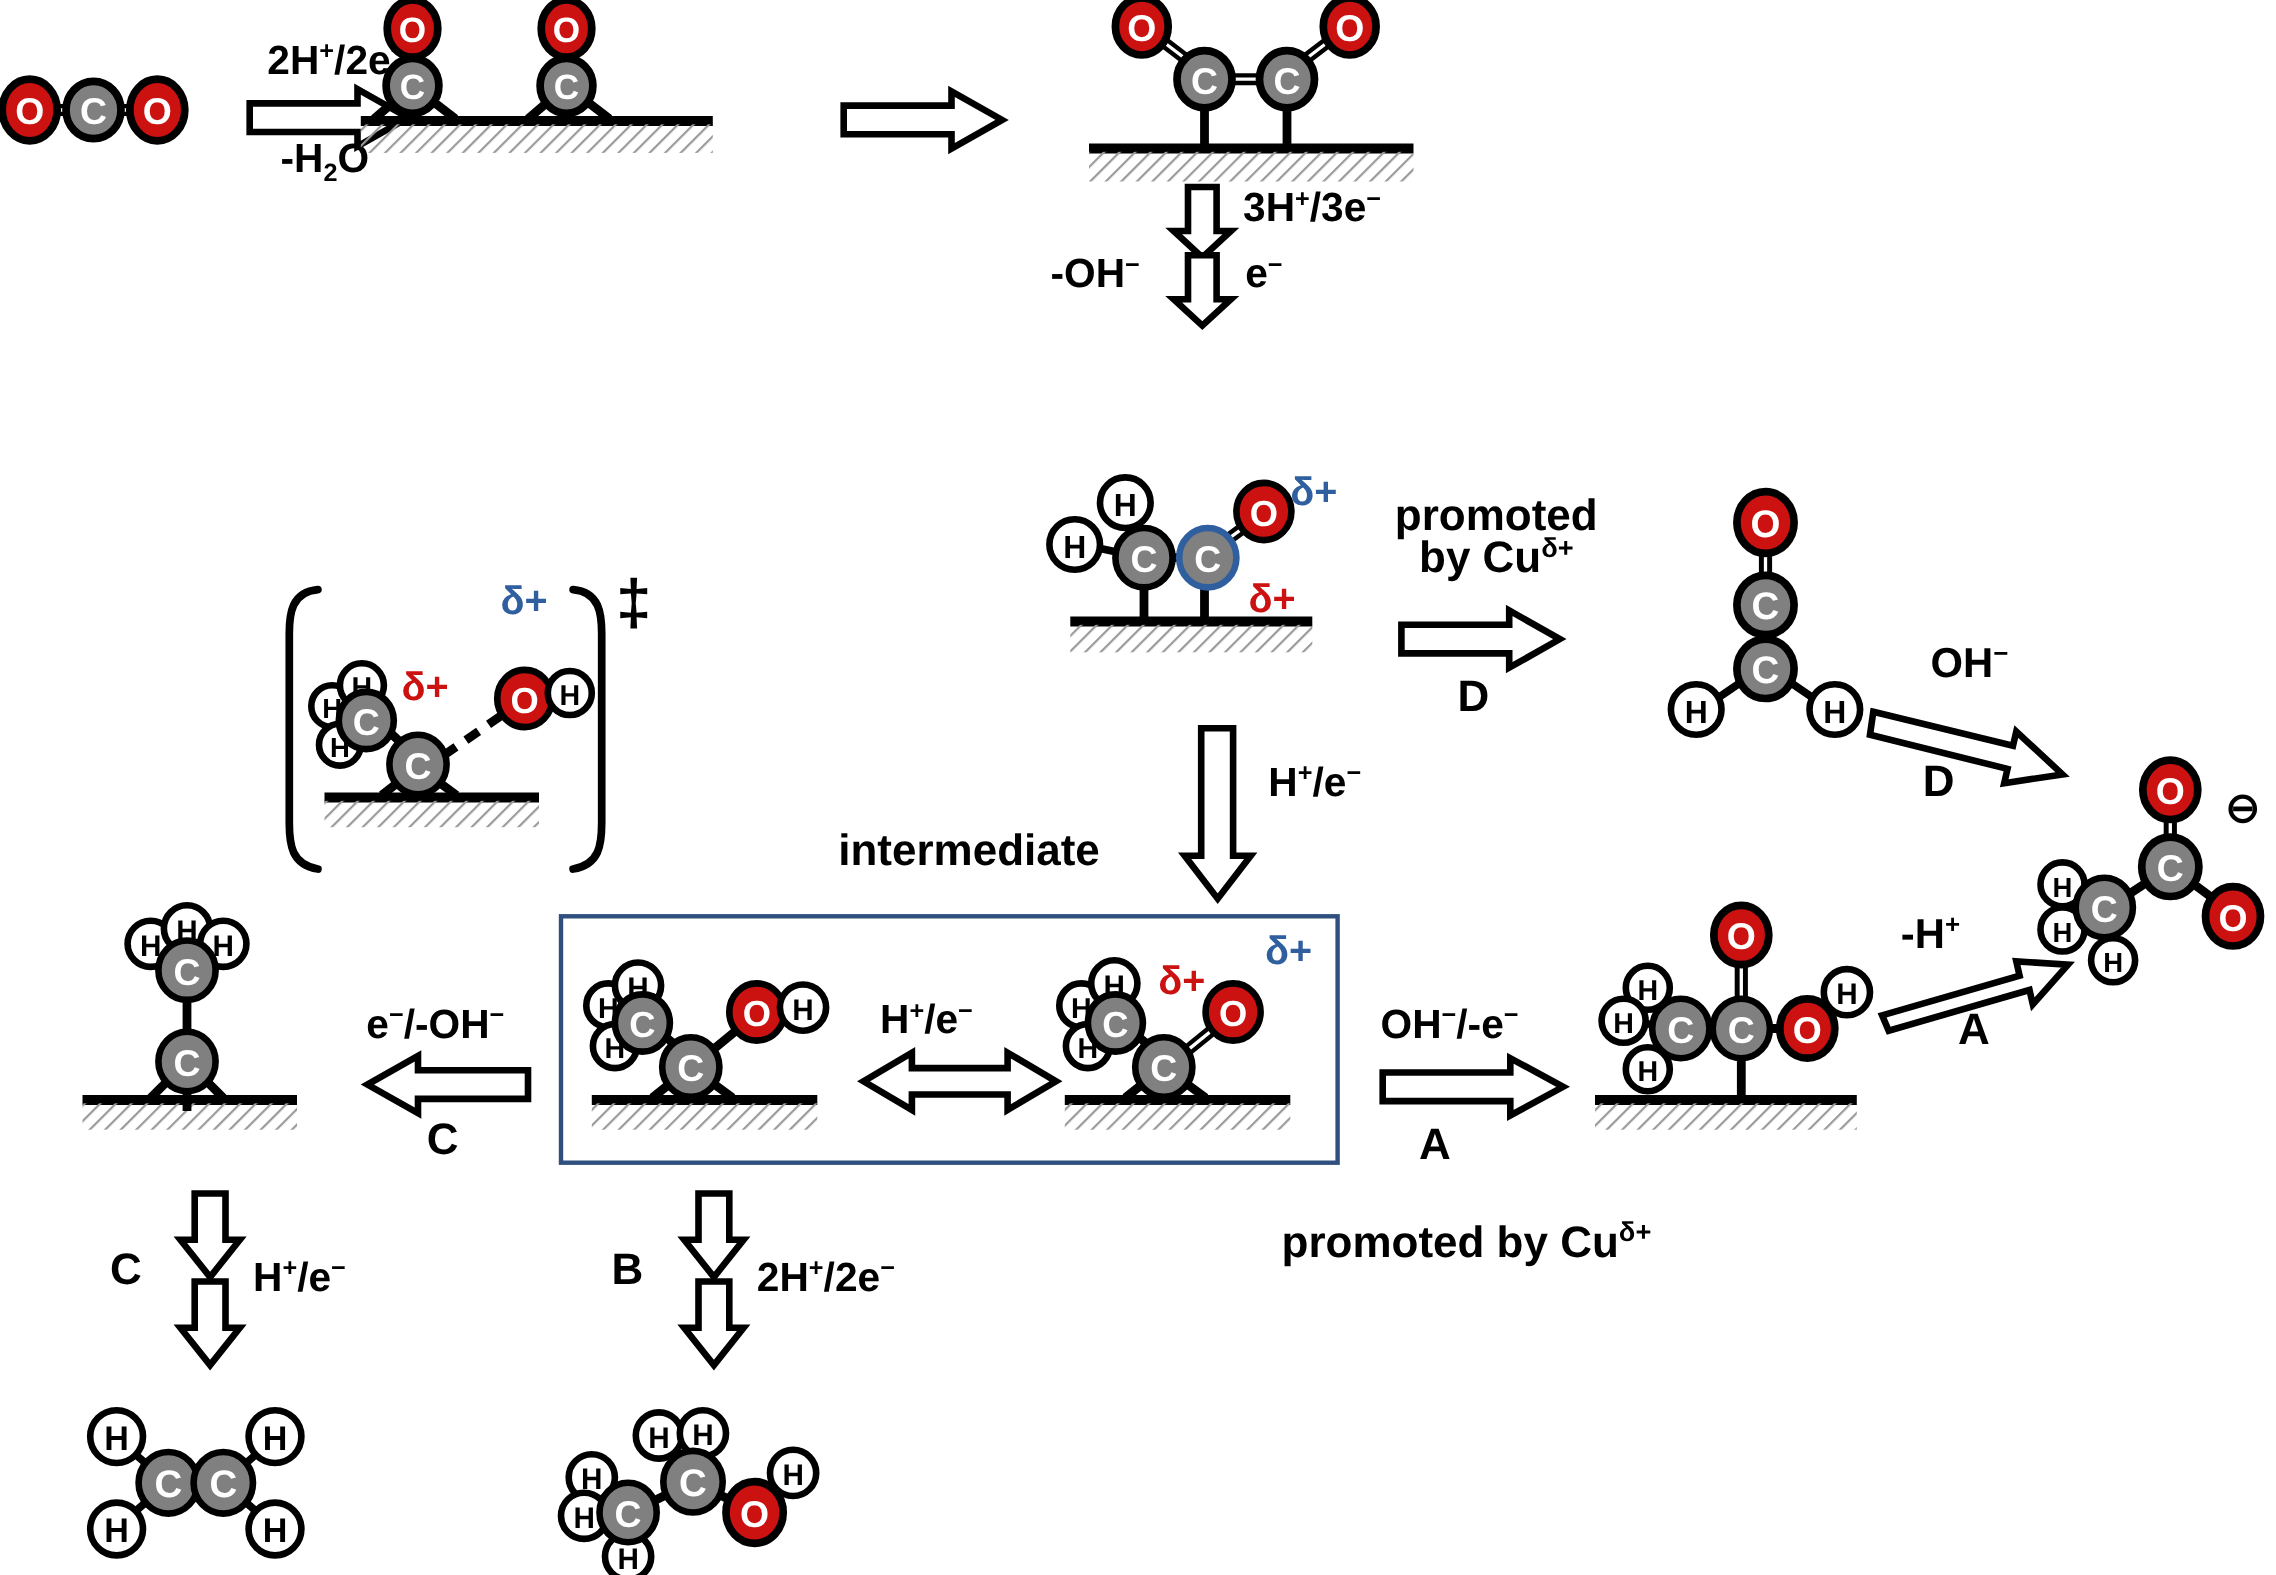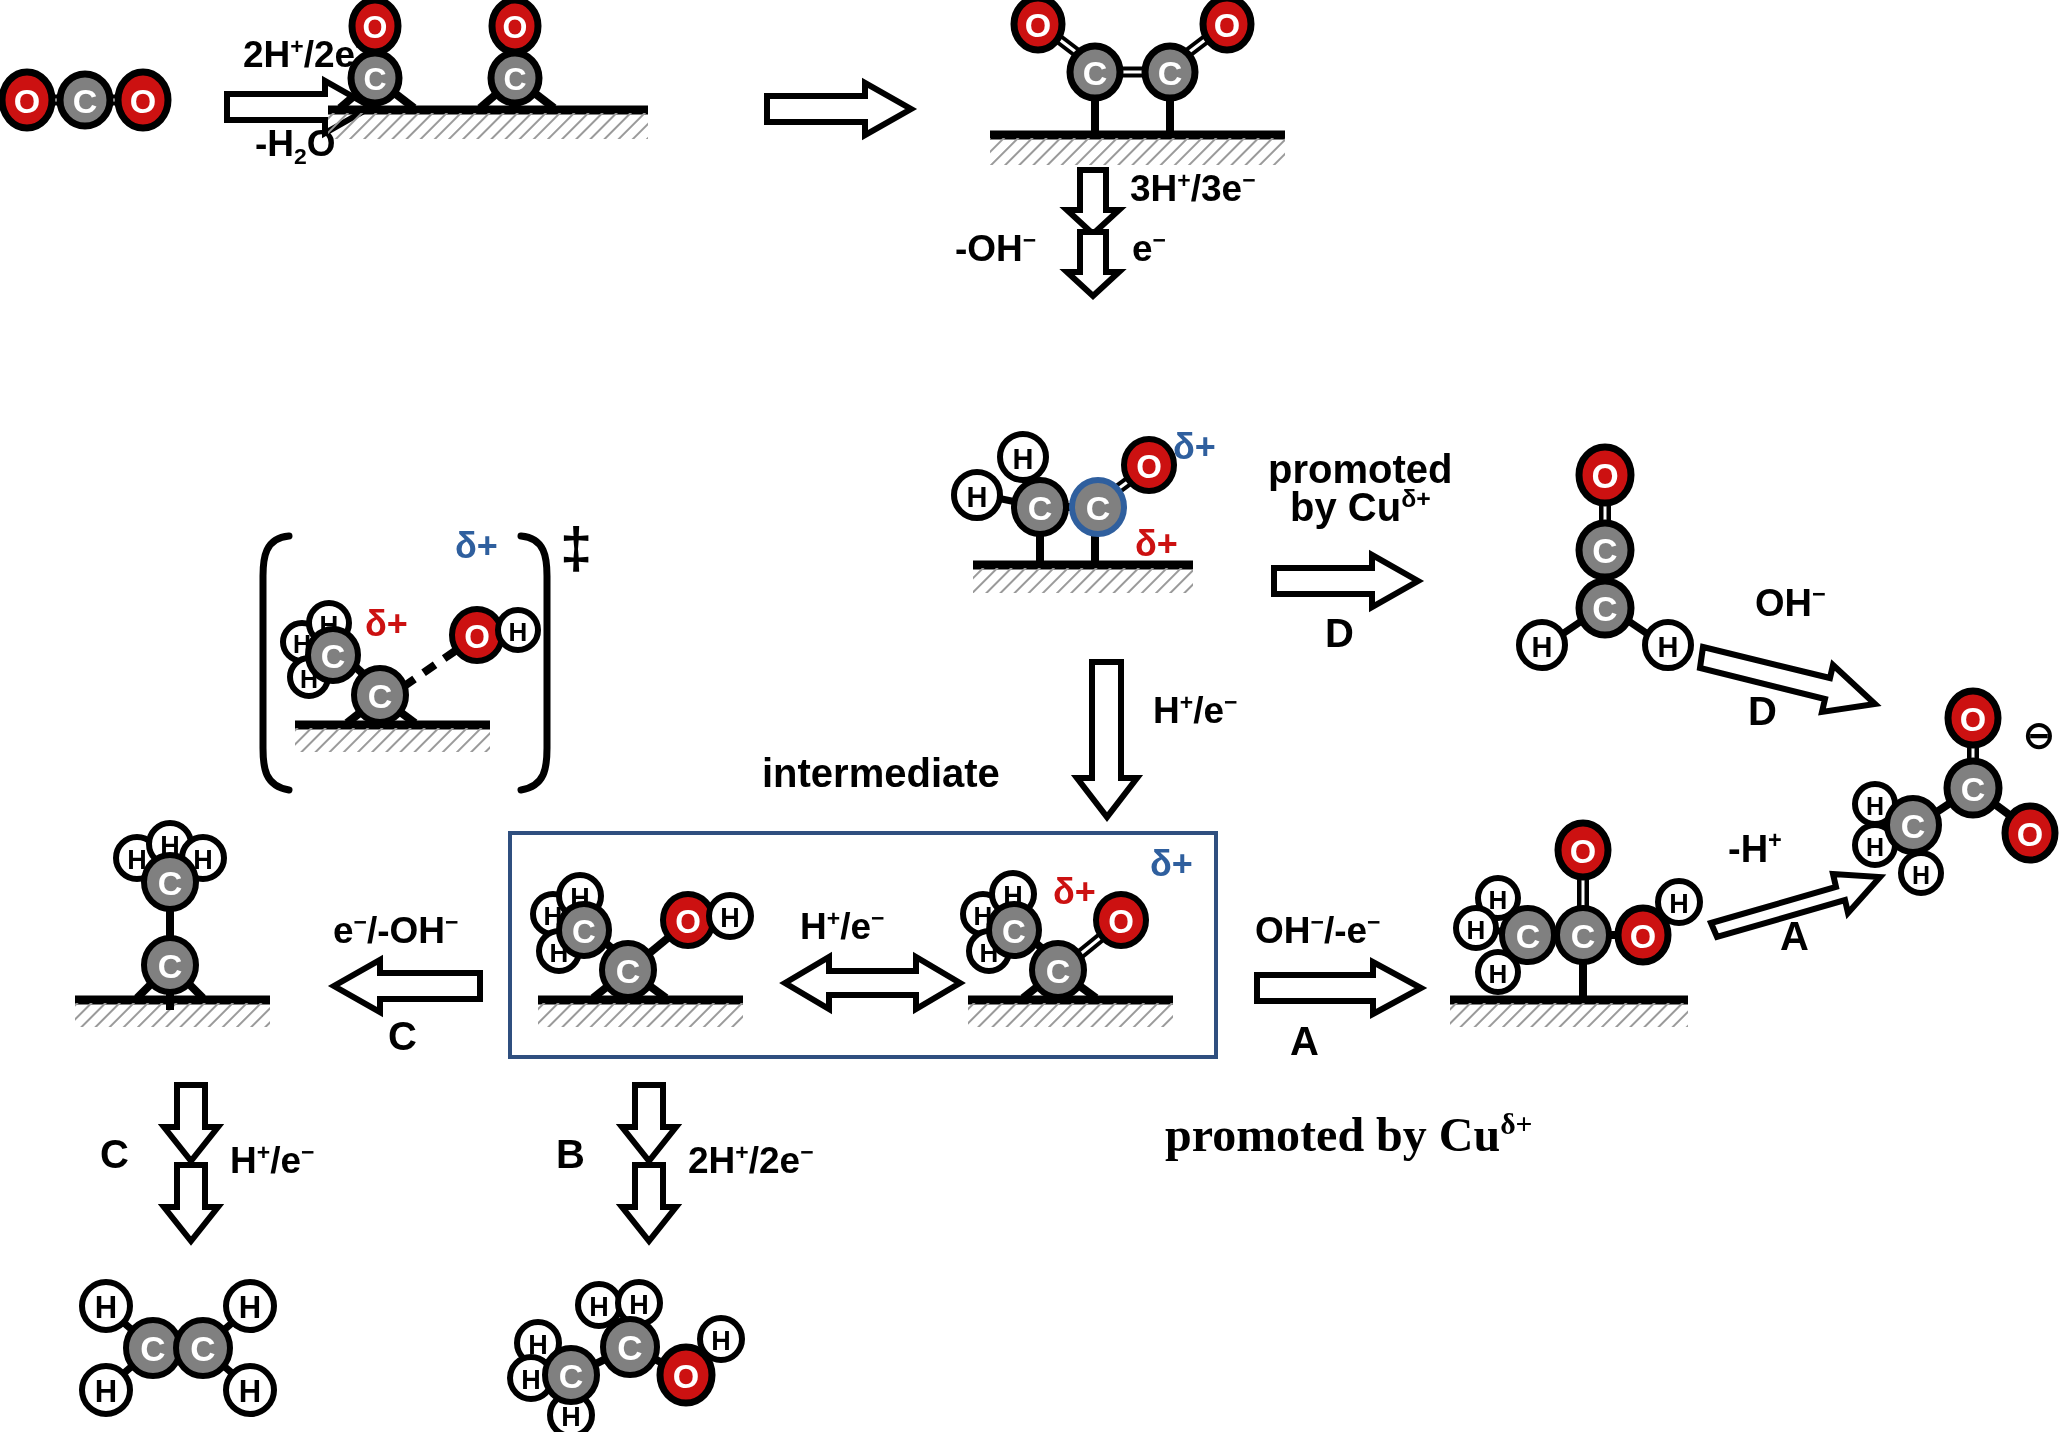--- a/index.html
+++ b/index.html
@@ -478,21 +478,21 @@
       <text x="143" y="128" font-size="34" font-weight="bold" fill="#fff" text-anchor="middle" font-family="Liberation Sans, sans-serif">C</text>
       <ellipse cx="143" cy="30" rx="25" ry="27" fill="#cc1111" stroke="#000" stroke-width="7"></ellipse>
       <text x="143" y="43" font-size="34" font-weight="bold" fill="#fff" text-anchor="middle" font-family="Liberation Sans, sans-serif">O</text>
       <ellipse cx="203" cy="115" rx="25" ry="27" fill="#cc1111" stroke="#000" stroke-width="7"></ellipse>
       <text x="203" y="128" font-size="34" font-weight="bold" fill="#fff" text-anchor="middle" font-family="Liberation Sans, sans-serif">O</text>
       <circle cx="239" cy="82" r="21" fill="#fff" stroke="#000" stroke-width="6"></circle>
       <text x="239" y="93" font-size="27" font-weight="bold" fill="#000" text-anchor="middle" font-family="Liberation Sans, sans-serif">H</text>
     </svg>
   </div>
 
-  <div class="lbl" style="left:1165px;top:1108px;font-size:48px;font-family:Liberation Serif, serif;">
+  <div class="lbl" style="left:1165px;top:1108px;font-size:40px;">
     promoted by Cu<sup>δ+</sup>
   </div>
 
   <div class="mol" style="left:1708px;top:845px;">
     <svg width="180" height="95" viewBox="0 0 180 95">
       <polygon points="3,78 128,42 125,29 172,32 140,68 137,55 9,92" fill="#fff" stroke="#000" stroke-width="6" stroke-linejoin="miter"></polygon>
     </svg>
   </div>
   <div class="lbl" style="left:1728px;top:828px;font-size:38px;">
     -H<sup>+</sup>

